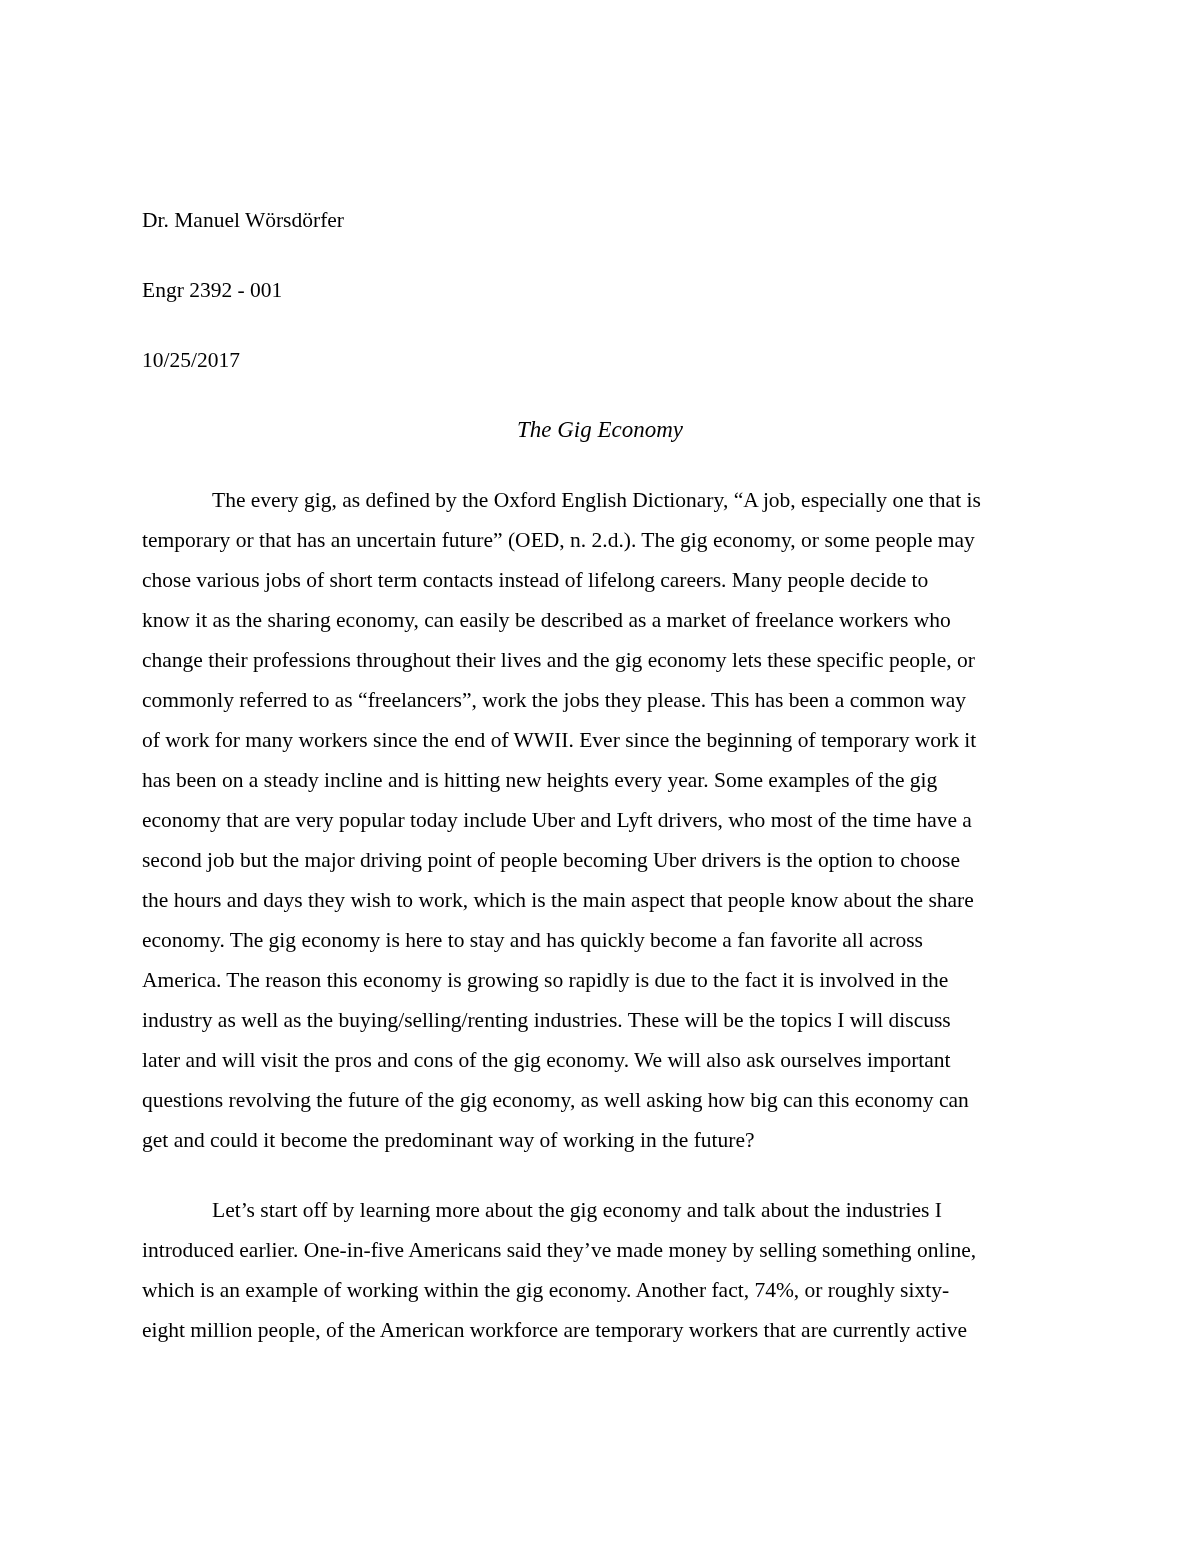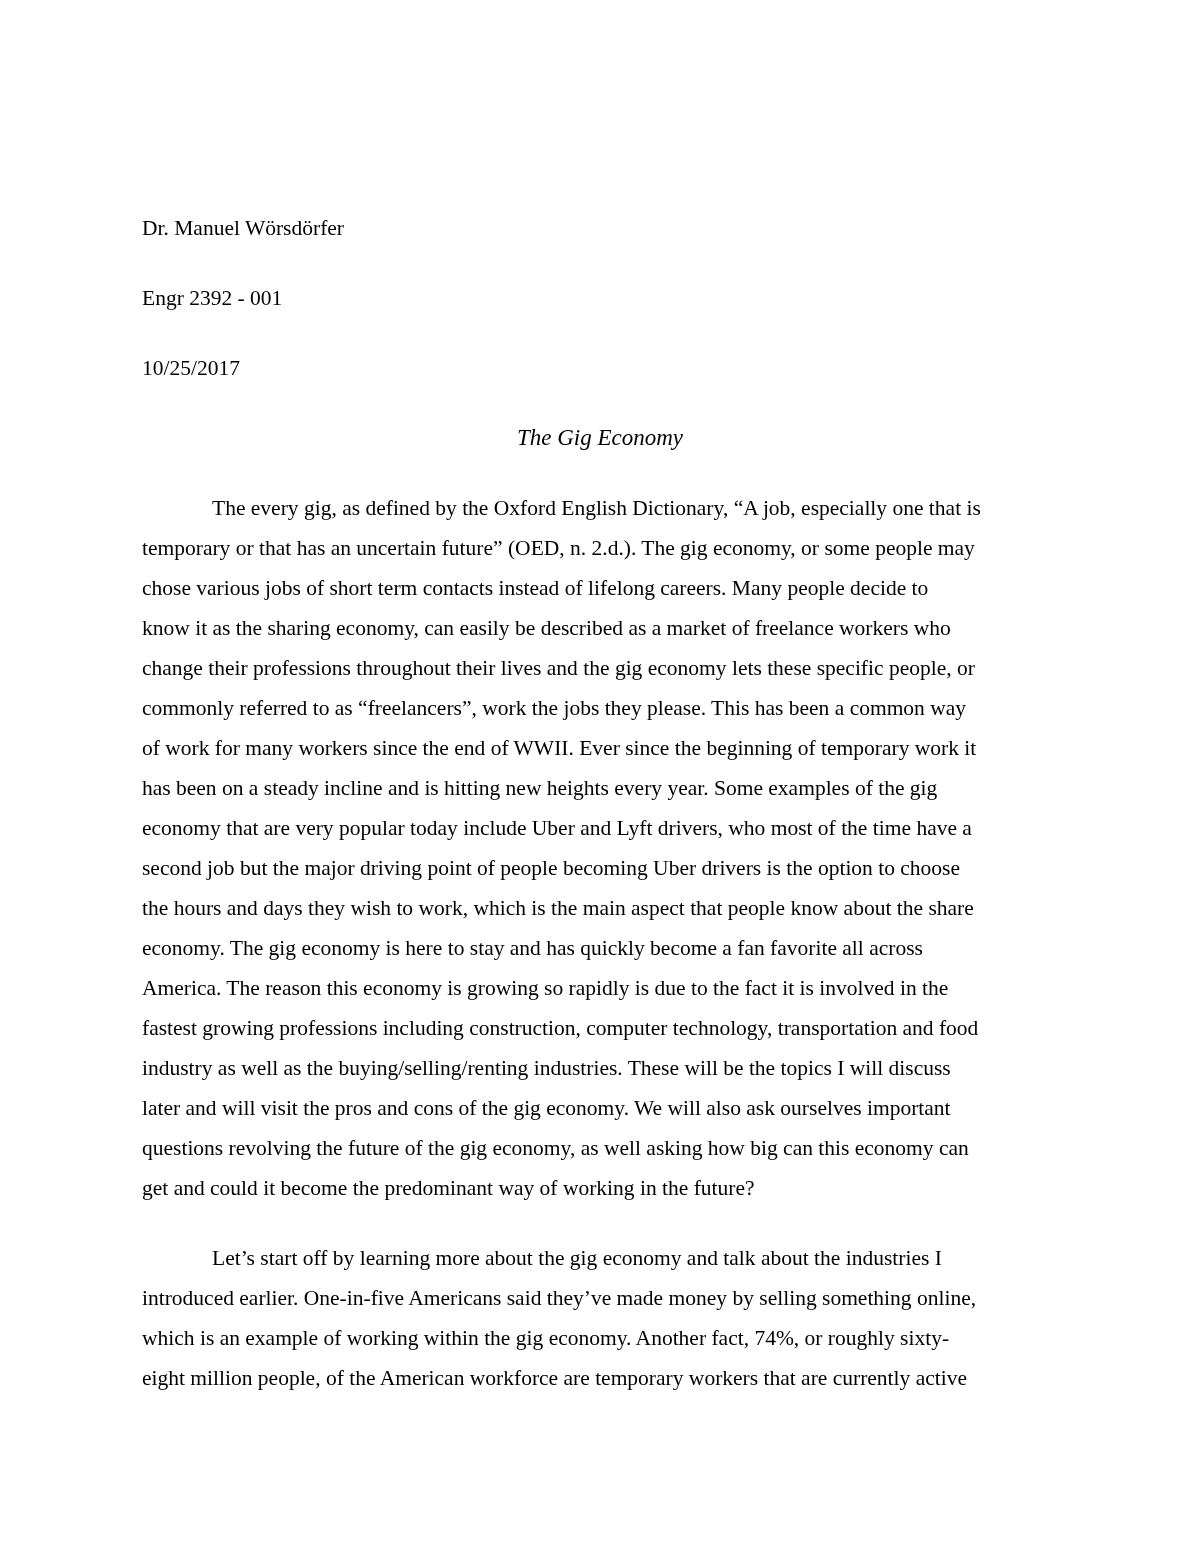--- a/index.html
+++ b/index.html
@@ -15,21 +15,21 @@
     overflow: hidden;
   }
   .page {
     box-sizing: border-box;
     width: 1200px;
     height: 1553px;
     padding: 200px 142px 0 142px;
     background: #ffffff;
   }
   .block {
-    margin: 8px 0 30px 0;
+    margin: 0 0 30px 0;
   }
   .line {
     font-size: 21.5px;
     line-height: 40px;
     white-space: nowrap;
     text-align: left;
   }
   .line.indent {
     padding-left: 70px;
   }
@@ -64,21 +64,20 @@
         <div class="line"><span>know it as the sharing economy, can easily be described as a market of freelance workers who</span></div>
         <div class="line"><span>change their professions throughout their lives and the gig economy lets these specific people, or</span></div>
         <div class="line"><span>commonly referred to as “freelancers”, work the jobs they please. This has been a common way</span></div>
         <div class="line"><span>of work for many workers since the end of WWII. Ever since the beginning of temporary work it</span></div>
         <div class="line"><span>has been on a steady incline and is hitting new heights every year. Some examples of the gig</span></div>
         <div class="line"><span>economy that are very popular today include Uber and Lyft drivers, who most of the time have a</span></div>
         <div class="line"><span>second job but the major driving point of people becoming Uber drivers is the option to choose</span></div>
         <div class="line"><span>the hours and days they wish to work, which is the main aspect that people know about the share</span></div>
         <div class="line"><span>economy. The gig economy is here to stay and has quickly become a fan favorite all across</span></div>
         <div class="line"><span>America. The reason this economy is growing so rapidly is due to the fact it is involved in the</span></div>
-        <div class="line"><span>fastest growing professions including construction, computer technology, transportation and food</span></div>
         <div class="line"><span>industry as well as the buying/selling/renting industries. These will be the topics I will discuss</span></div>
         <div class="line"><span>later and will visit the pros and cons of the gig economy. We will also ask ourselves important</span></div>
         <div class="line"><span>questions revolving the future of the gig economy, as well asking how big can this economy can</span></div>
         <div class="line"><span>get and could it become the predominant way of working in the future?</span></div>
       </div>
       <div class="block">
         <div class="line indent"><span>Let’s start off by learning more about the gig economy and talk about the industries I</span></div>
         <div class="line"><span>introduced earlier. One-in-five Americans said they’ve made money by selling something online,</span></div>
         <div class="line"><span>which is an example of working within the gig economy. Another fact, 74%, or roughly sixty-</span></div>
         <div class="line"><span>eight million people, of the American workforce are temporary workers that are currently active</span></div>

